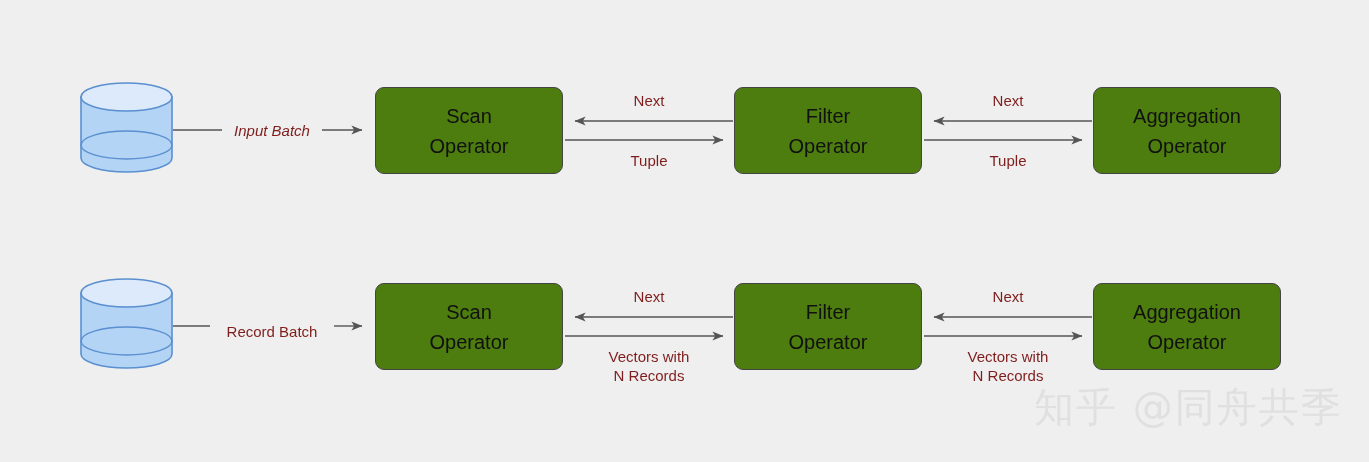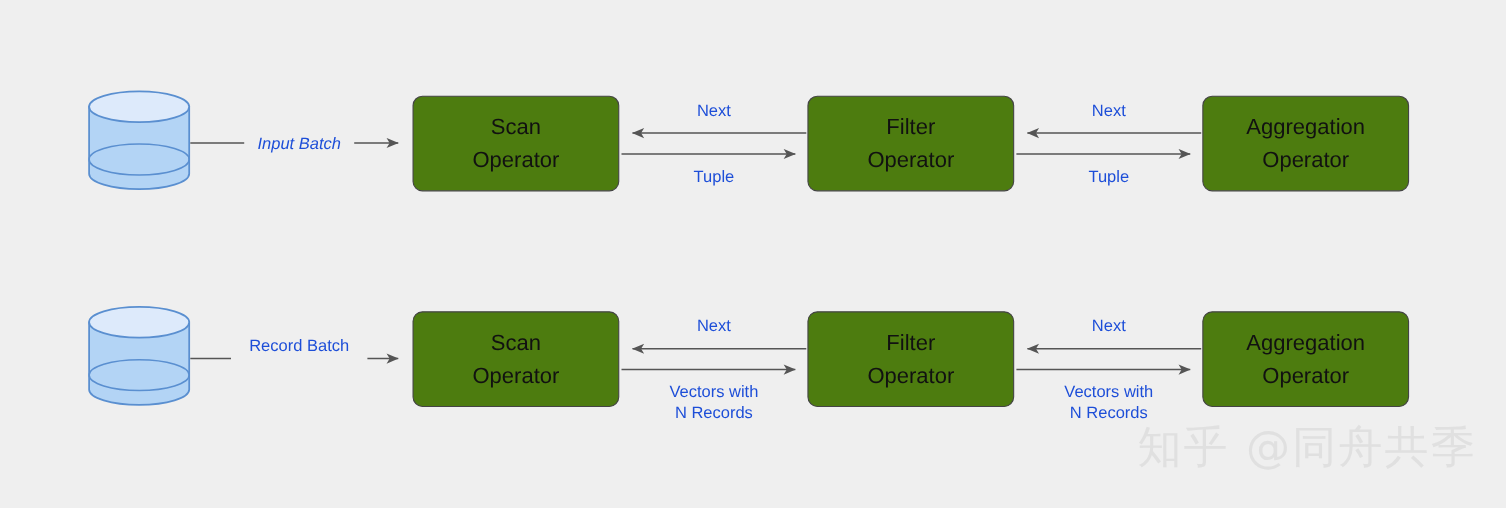--- a/index.html
+++ b/index.html
@@ -30,21 +30,21 @@
     justify-content: center;
     color: #111111;
     font-size: 20px;
     line-height: 30px;
     white-space: nowrap;
   }
   .op-line { display: block; }
 
   .edge-label {
     position: absolute;
-    color: #1d4ed8;
+    color: #7f1d1d;
     font-size: 15px;
     line-height: 19px;
     text-align: center;
     white-space: nowrap;
   }
   .edge-label.two-line { white-space: normal; }
 
   .svg-layer {
     position: absolute;
     left: 0;
@@ -143,21 +143,21 @@
   <div class="op-box" style="left:734px; top:283px; width:188px; height:87px;">
     <span class="op-line">Filter</span>
     <span class="op-line">Operator</span>
   </div>
 
   <div class="op-box" style="left:1093px; top:283px; width:188px; height:87px;">
     <span class="op-line">Aggregation</span>
     <span class="op-line">Operator</span>
   </div>
 
-  <div class="edge-label" style="left:210px; top:305px; width:124px;">Record Batch</div>
+  <div class="edge-label" style="left:210px; top:322px; width:124px;">Record Batch</div>
 
   <div class="edge-label" style="left:599px; top:287px; width:100px;">Next</div>
   <div class="edge-label two-line" style="left:579px; top:347px; width:140px;">
     <span class="op-line">Vectors with</span>
     <span class="op-line">N Records</span>
   </div>
 
   <div class="edge-label" style="left:958px; top:287px; width:100px;">Next</div>
   <div class="edge-label two-line" style="left:938px; top:347px; width:140px;">
     <span class="op-line">Vectors with</span>

